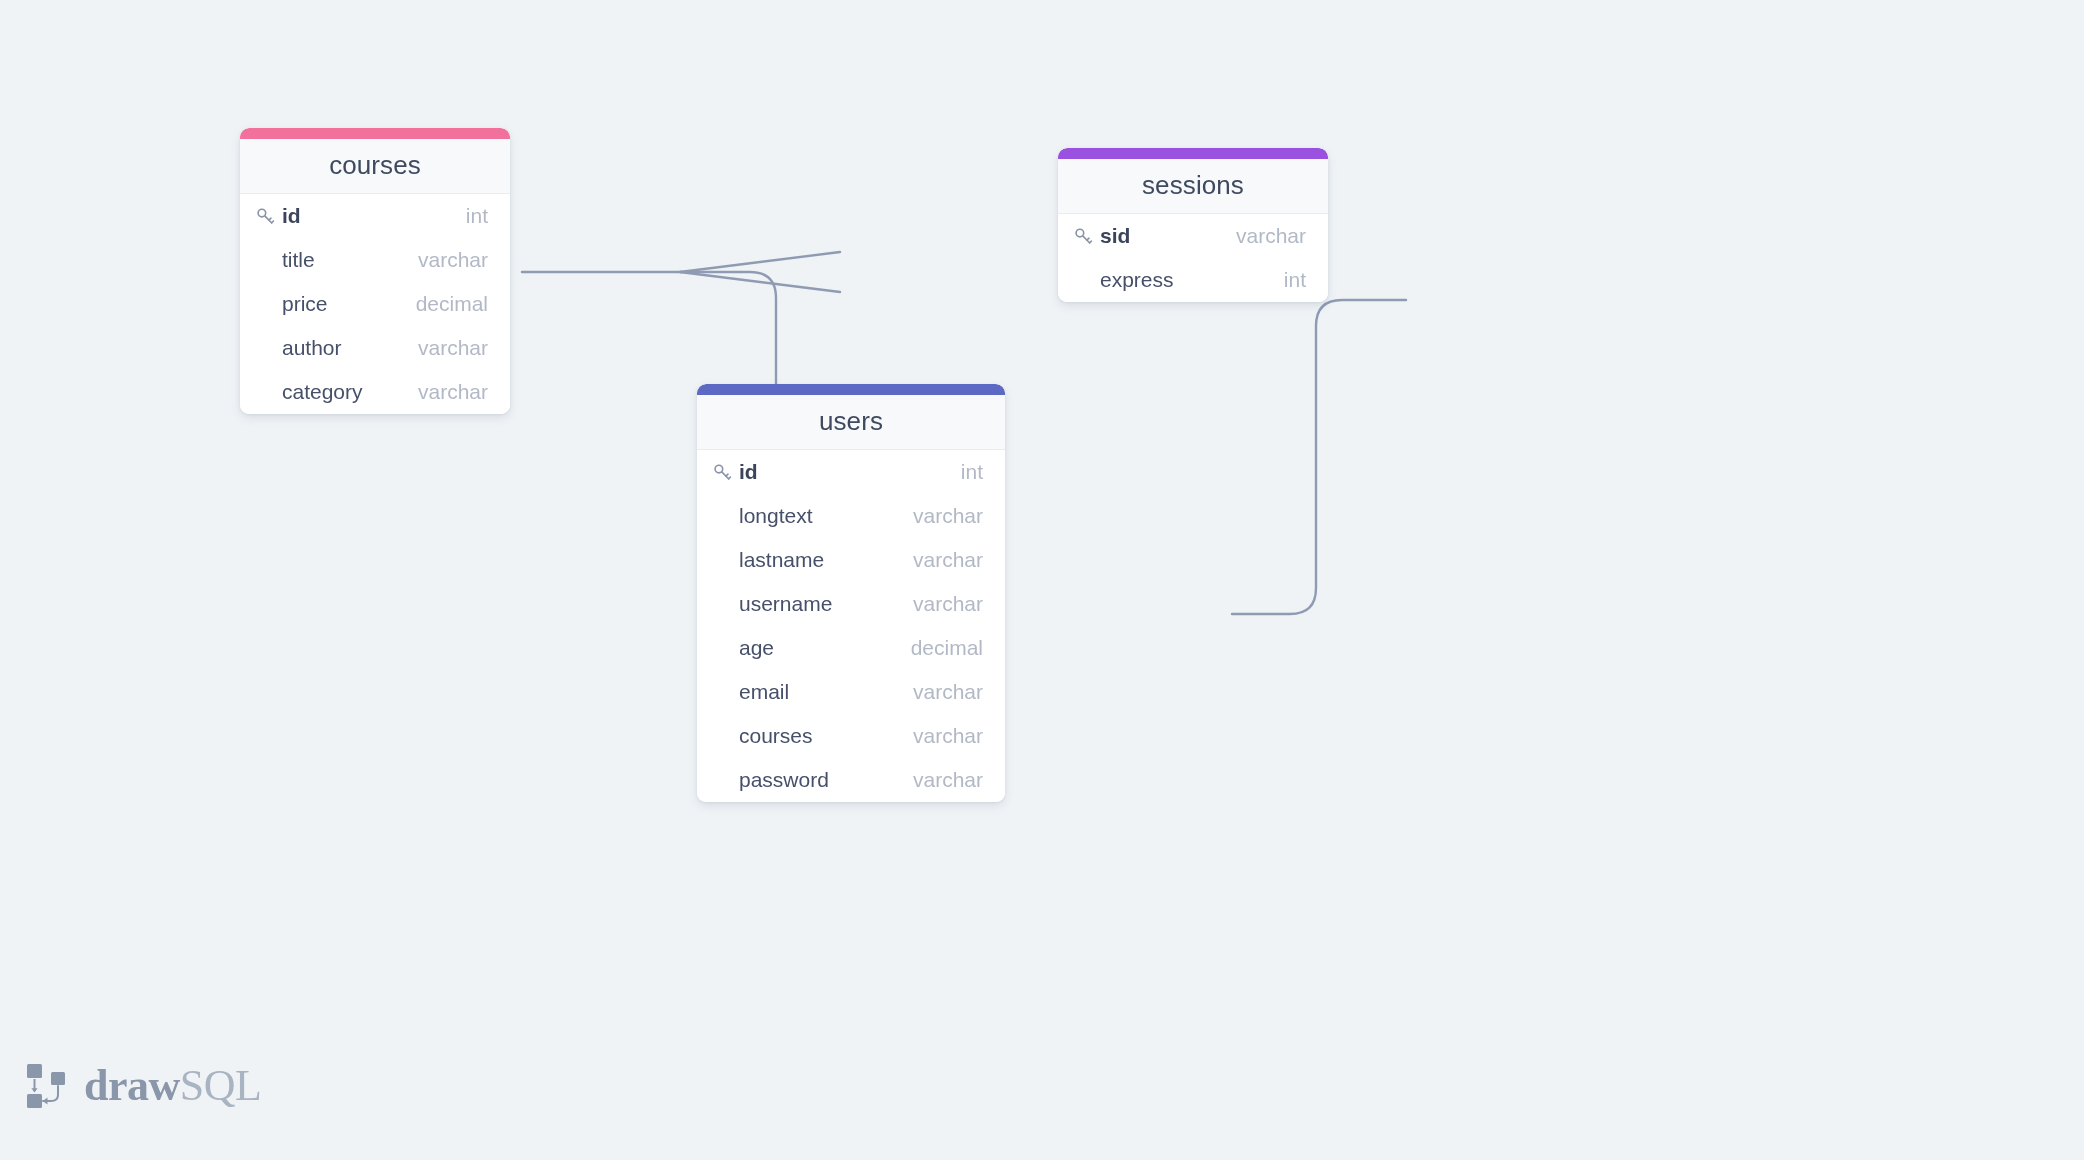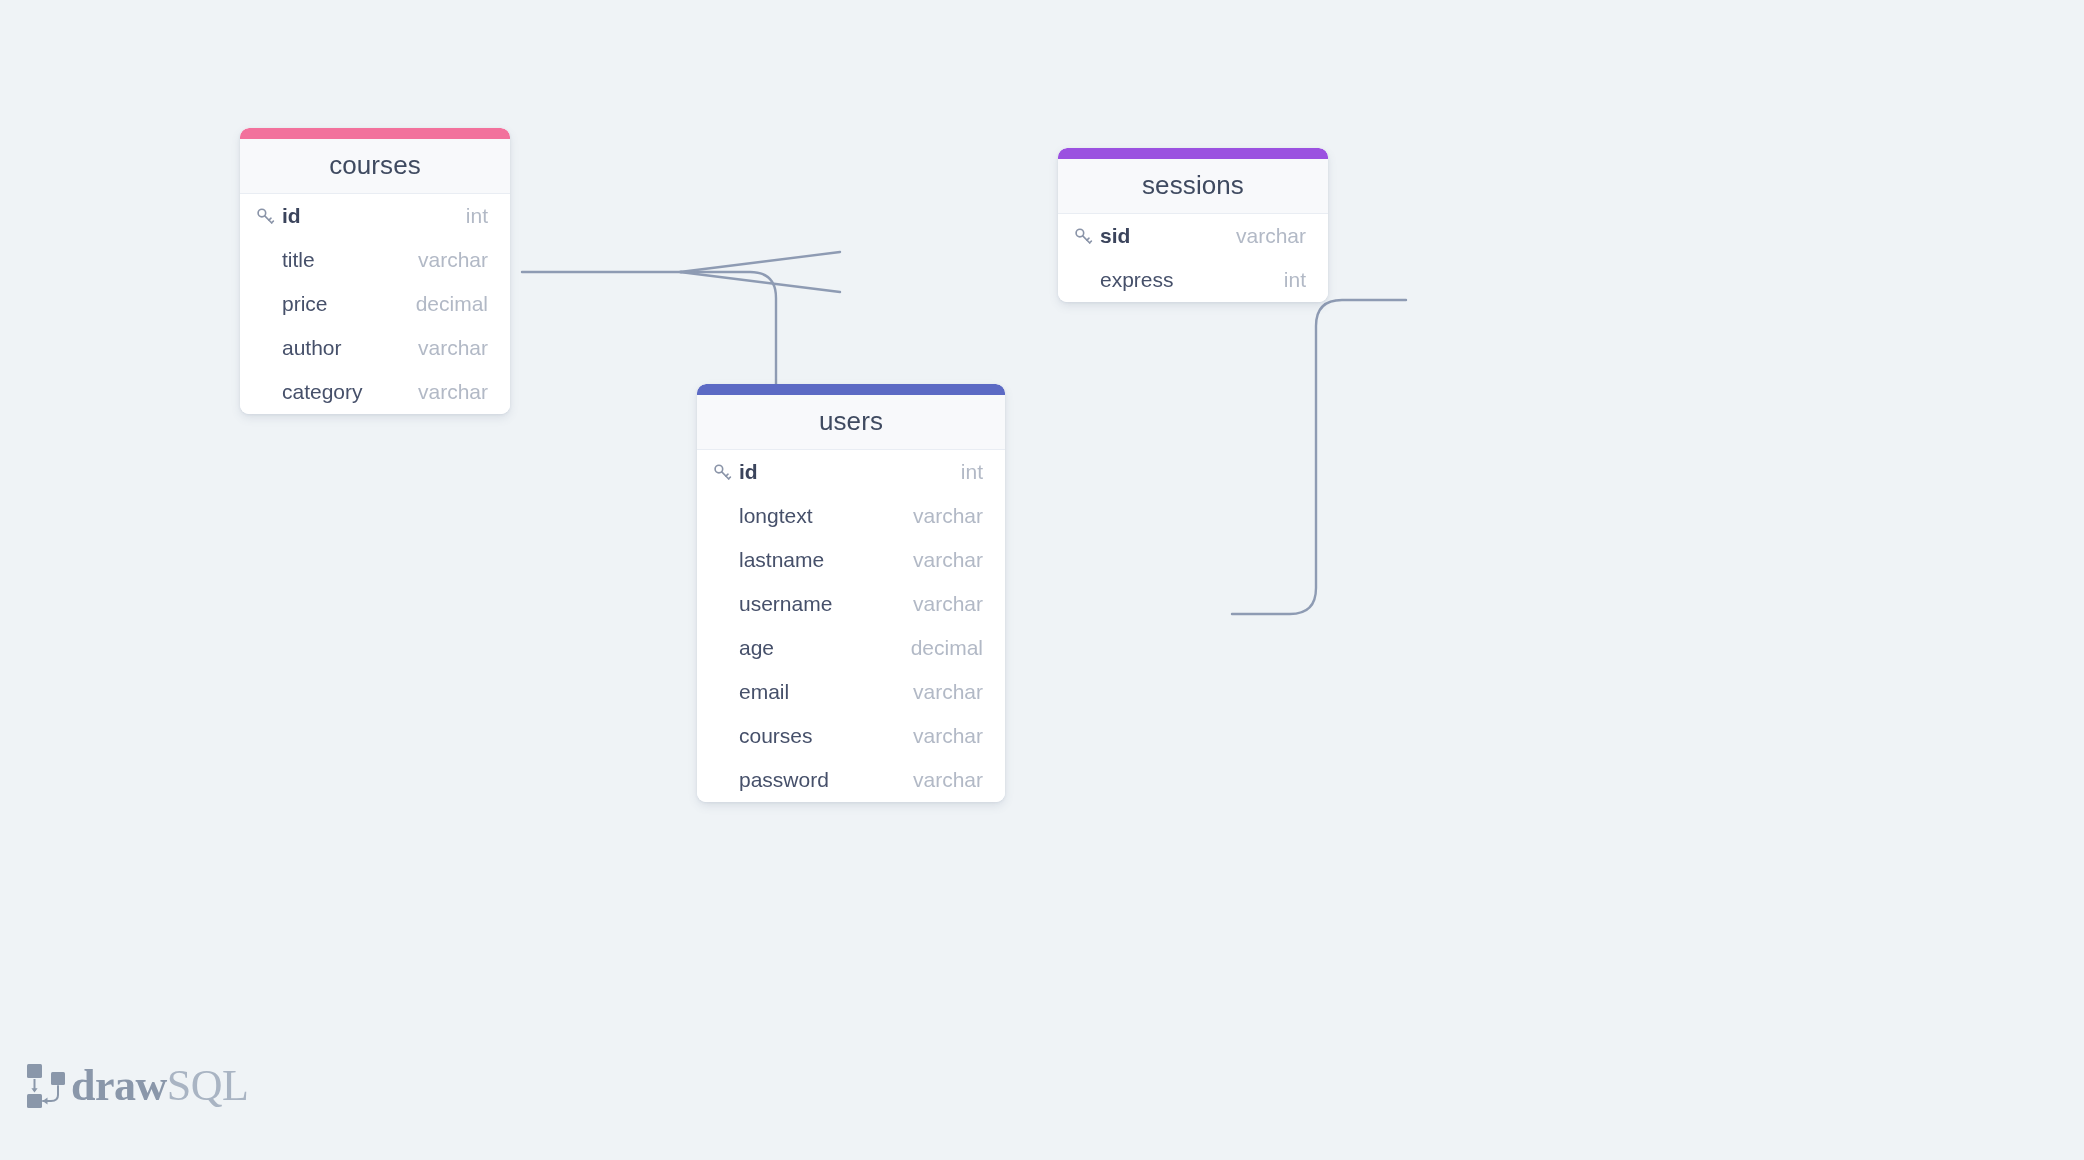--- a/index.html
+++ b/index.html
@@ -103,21 +103,21 @@
     display: block;
   }
 
   
   #logo {
     position: absolute;
     left: 26px;
     top: 1062px;
     display: flex;
     align-items: center;
-    gap: 1px;
+    gap: 14px;
   }
   #logo .logo-mark {
     width: 44px;
     height: 48px;
     display: block;
   }
   #logo .logo-text {
     font-family: "Liberation Serif", serif;
     font-size: 44px;
     line-height: 1;

